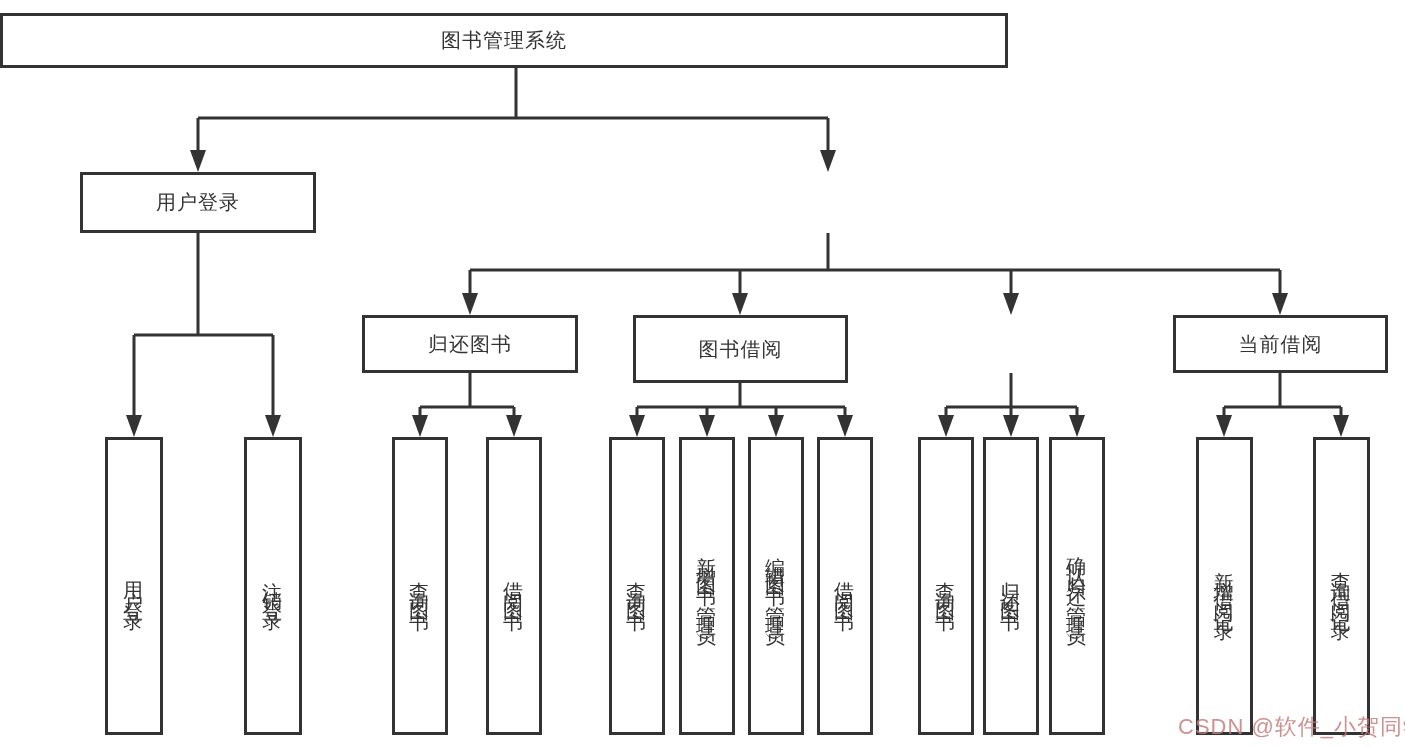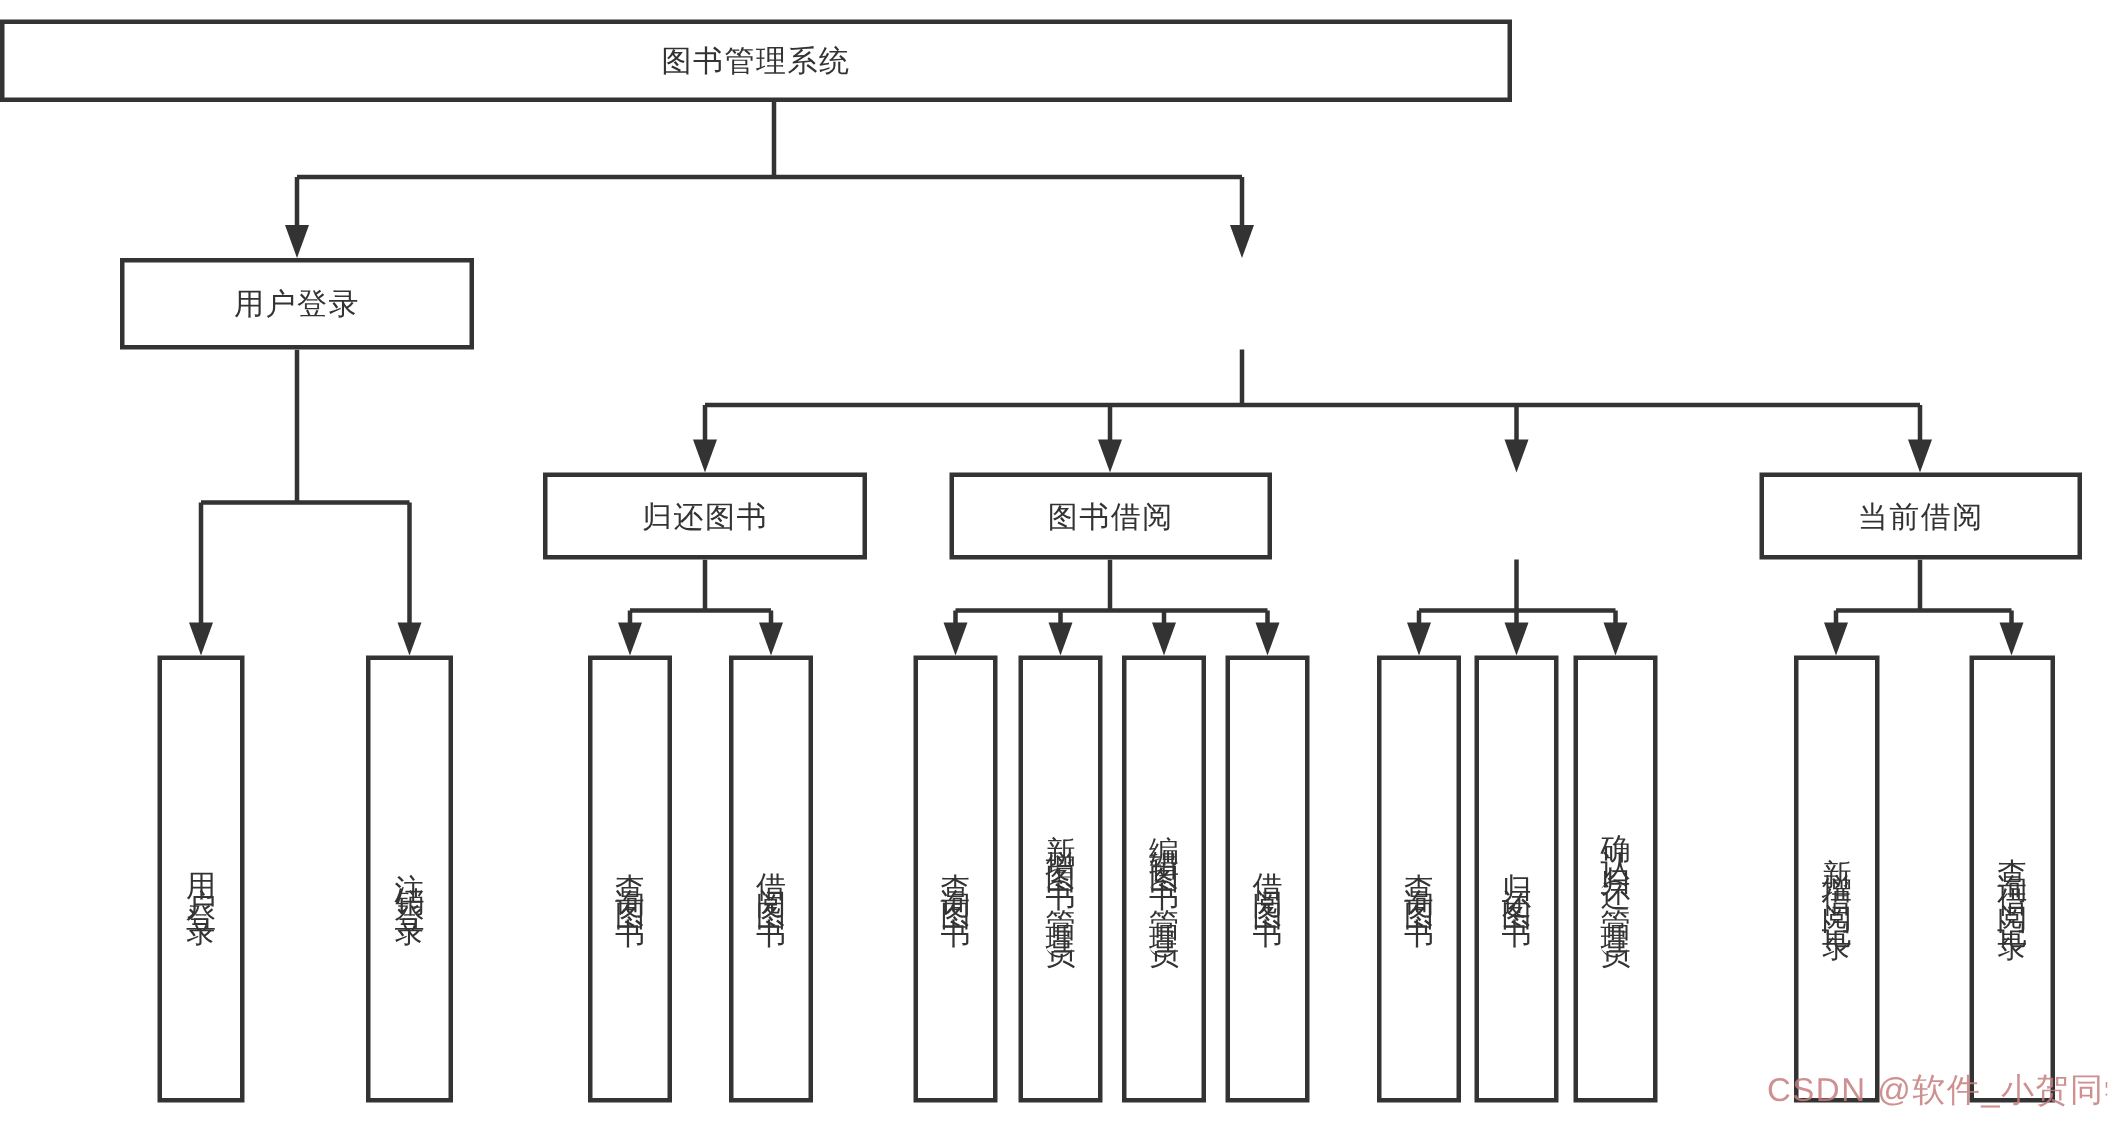--- a/index.html
+++ b/index.html
@@ -40,21 +40,21 @@
     letter-spacing: 10px;
     white-space: normal;
   }
   
   #n-root   { left: 0;  top: 13px;  width: 1008px; height: 55px; }
   
   #n-login  { left: 80px;  top: 172px; width: 236px; height: 61px; }
   #n-manage { left: 710px; top: 172px; width: 236px; height: 61px; }
   
   #n-newrec { left: 362px;  top: 315px; width: 216px; height: 58px; }
-  #n-borrow { left: 633px;  top: 315px; width: 215px; height: 58px; }
+  #n-borrow { left: 633px;  top: 315px; width: 215px; height: 68px; }
   #n-current{ left: 904px;  top: 315px; width: 215px; height: 58px; }
   #n-record { left: 1173px; top: 315px; width: 215px; height: 58px; }
   
   #n-ua { left: 105px;  width: 58px; }
   #n-ub { left: 244px;  width: 58px; }
   #n-na { left: 392px;  width: 56px; }
   #n-nb { left: 486px;  width: 56px; }
   #n-ba { left: 609px;  width: 56px; }
   #n-bb { left: 679px;  width: 56px; }
   #n-bc { left: 748px;  width: 56px; }

